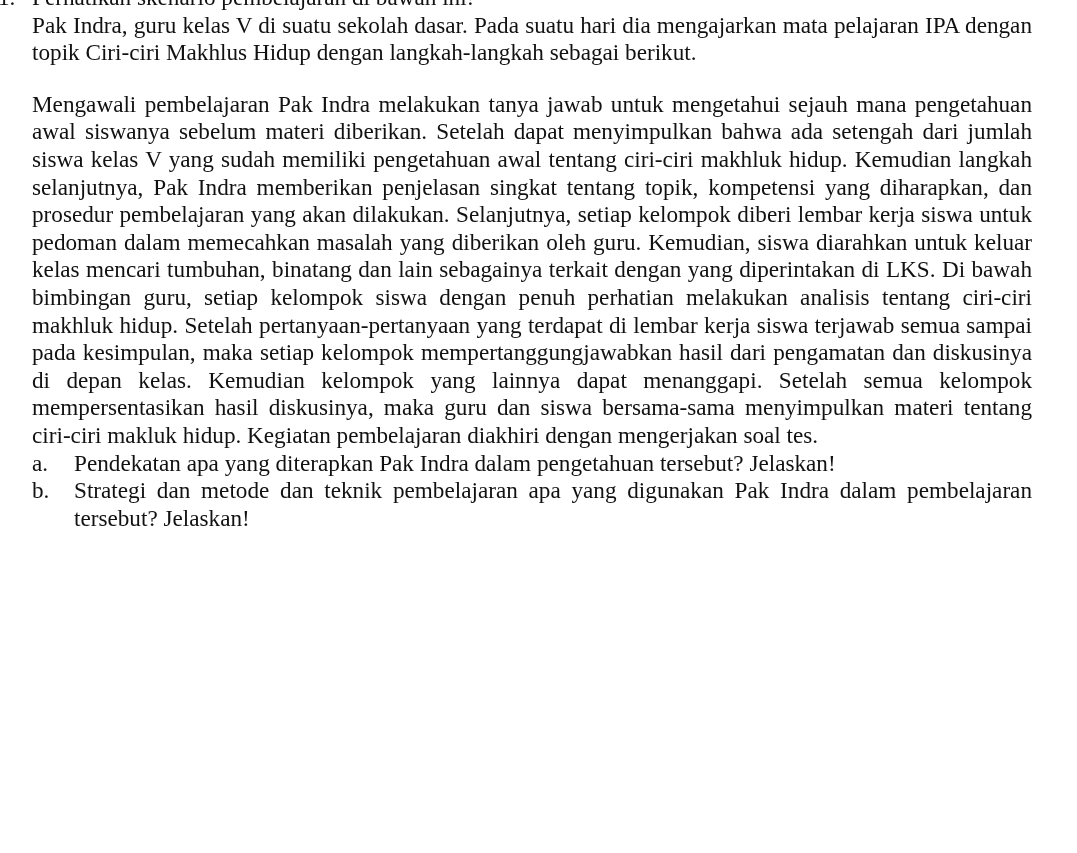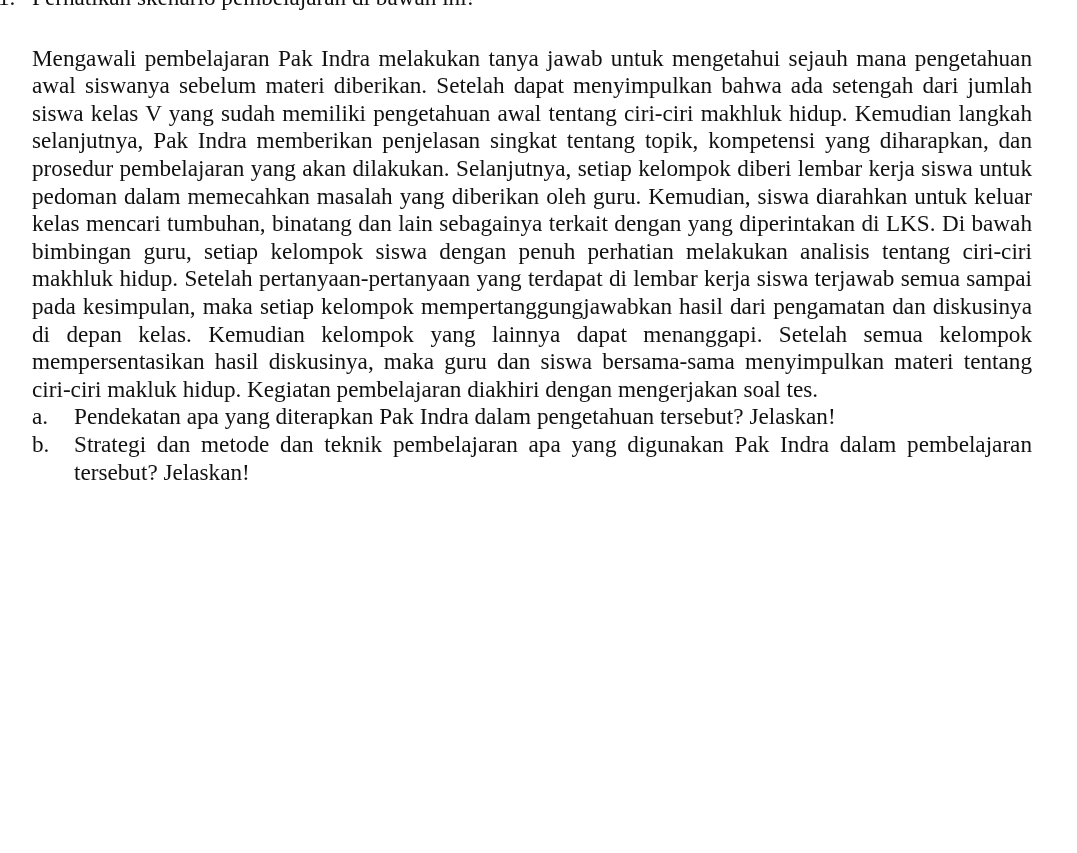--- a/index.html
+++ b/index.html
@@ -32,21 +32,21 @@
     position: absolute;
     left: 32px;
     width: 1000px;
     top: 0;
   }
   .para {
     margin: 0;
     text-align: justify;
   }
   .para.gap {
-    margin-top: 33px;
+    margin-top: 24px;
   }
   .para.last-left {
     text-align-last: left;
   }
   .list {
     margin: 0;
     padding: 0;
     list-style: none;
   }
   .list li {
@@ -61,20 +61,21 @@
     top: 0;
   }
 </style>
 </head>
 <body>
 
 <div class="page">
   <span class="item-num">1.</span>
   <div class="body-col">
     <p class="para last-left">Perhatikan skenario pembelajaran di bawah ini!</p>
+    <p class="para last-left">Pak Indra, guru kelas V di suatu sekolah dasar. Pada suatu hari dia mengajarkan mata pelajaran IPA dengan topik Ciri-ciri Makhlus Hidup dengan langkah-langkah sebagai berikut.</p>
     <p class="para gap last-left">Mengawali pembelajaran Pak Indra melakukan tanya jawab untuk mengetahui sejauh mana pengetahuan awal siswanya sebelum materi diberikan. Setelah dapat menyimpulkan bahwa ada setengah dari jumlah siswa kelas V yang sudah memiliki pengetahuan awal tentang ciri-ciri makhluk hidup. Kemudian langkah selanjutnya, Pak Indra memberikan penjelasan singkat tentang topik, kompetensi yang diharapkan, dan prosedur pembelajaran yang akan dilakukan. Selanjutnya, setiap kelompok diberi lembar kerja siswa untuk pedoman dalam memecahkan masalah yang diberikan oleh guru. Kemudian, siswa diarahkan untuk keluar kelas mencari tumbuhan, binatang dan lain sebagainya terkait dengan yang diperintakan di LKS. Di bawah bimbingan guru, setiap kelompok siswa dengan penuh perhatian melakukan analisis tentang ciri-ciri makhluk hidup. Setelah pertanyaan-pertanyaan yang terdapat di lembar kerja siswa terjawab semua sampai pada kesimpulan, maka setiap kelompok mempertanggungjawabkan hasil dari pengamatan dan diskusinya di depan kelas. Kemudian kelompok yang lainnya dapat menanggapi. Setelah semua kelompok mempersentasikan hasil diskusinya, maka guru dan siswa bersama-sama menyimpulkan materi tentang ciri-ciri makluk hidup. Kegiatan pembelajaran diakhiri dengan mengerjakan soal tes.</p>
     <ol class="list">
       <li>
         <span class="marker">a.</span>
         <span>Pendekatan apa yang diterapkan Pak Indra dalam pengetahuan tersebut? Jelaskan!</span>
       </li>
       <li>
         <span class="marker">b.</span>
         <span>Strategi dan metode dan teknik pembelajaran apa yang digunakan Pak Indra dalam pembelajaran tersebut? Jelaskan!</span>
       </li>

